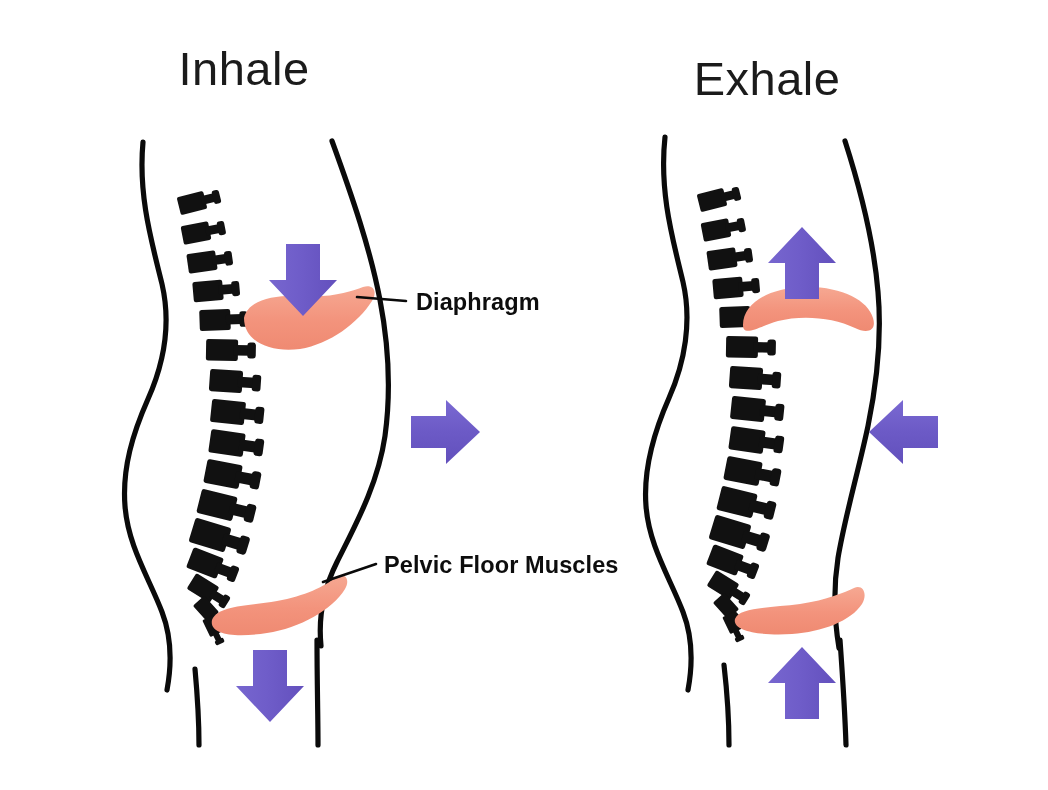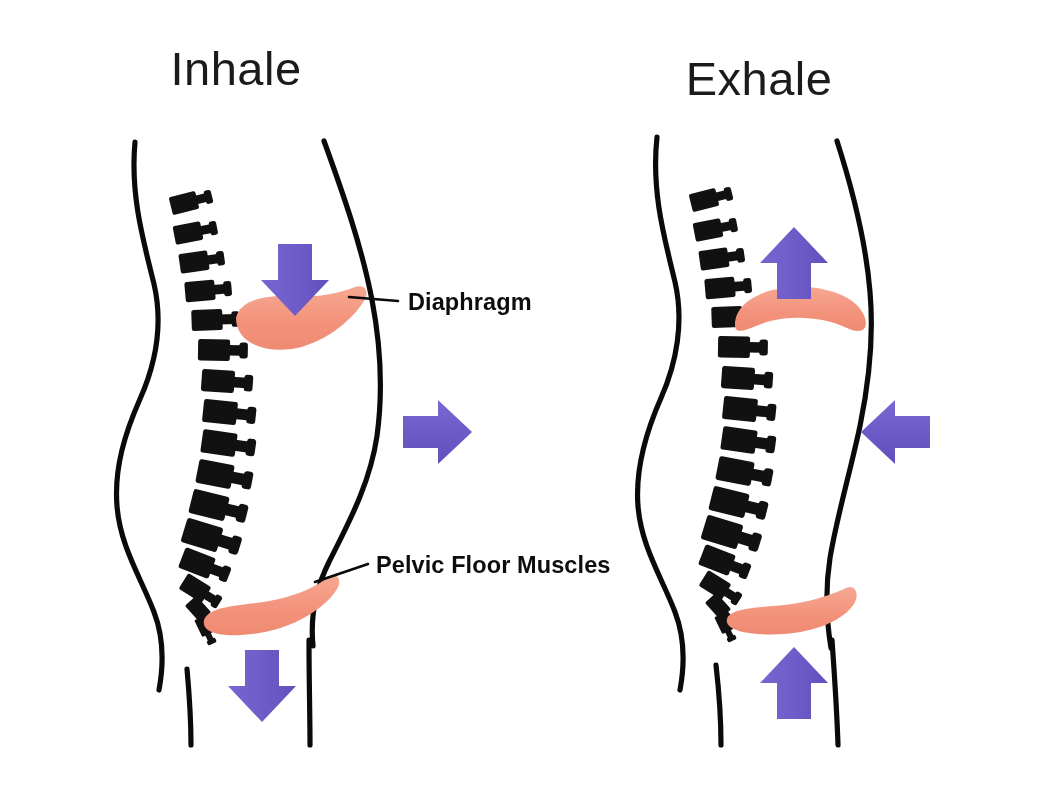--- a/index.html
+++ b/index.html
@@ -11,21 +11,21 @@
   body {
     width: 1048px;
     height: 790px;
     font-family: "Liberation Sans", sans-serif;
     overflow: hidden;
     position: relative;
   }
   #diagram-root {
     position: absolute;
     top: 0;
-    left: 4px;
+    left: 12px;
     width: 900px;
     height: 790px;
     background: #ffffff;
   }
   svg.figure-canvas {
     display: block;
     width: 1048px;
     height: 790px;
   }
   .phase-title {

